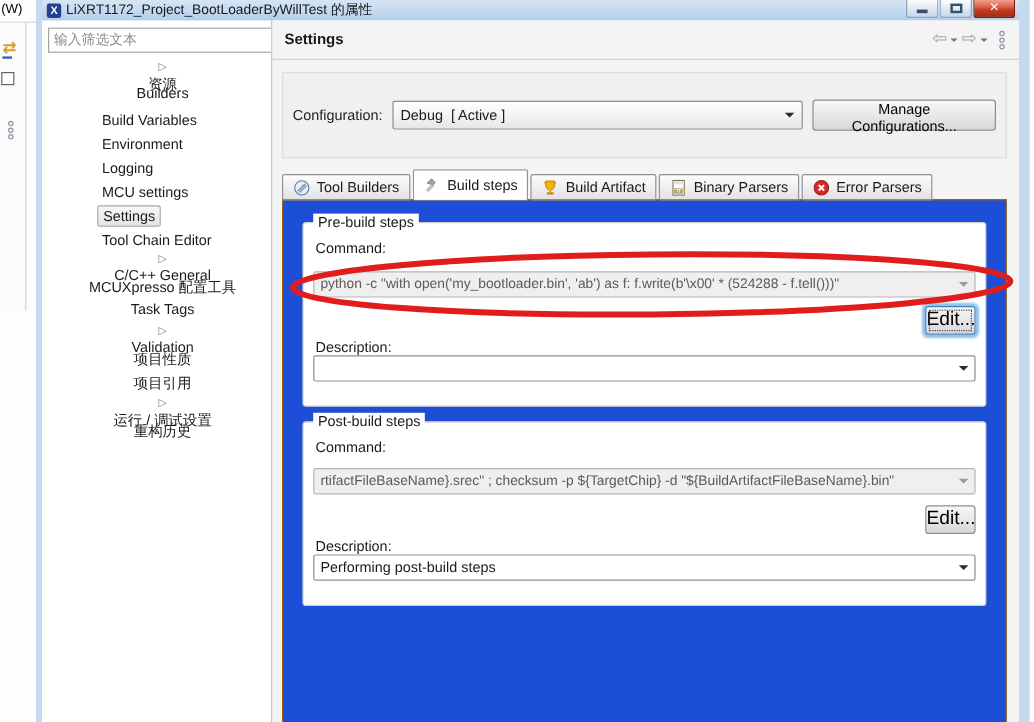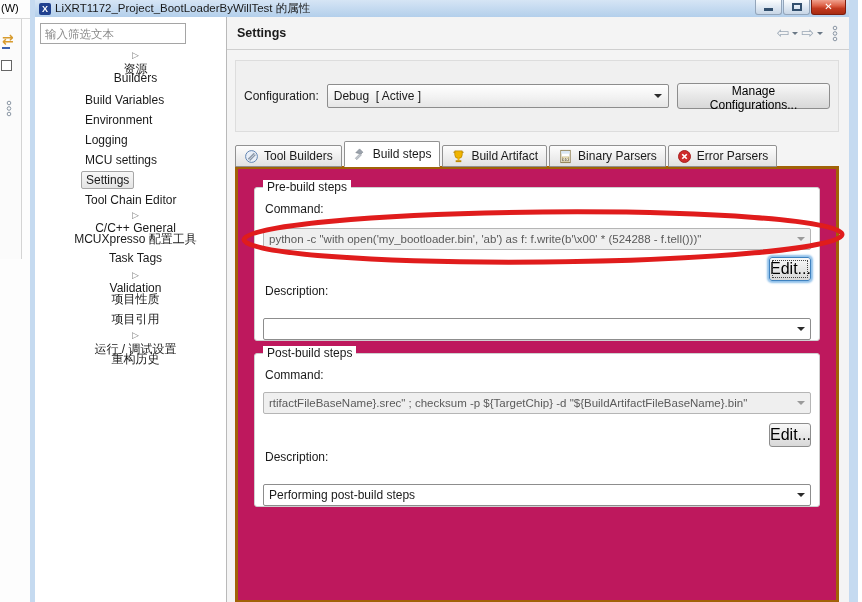--- a/index.html
+++ b/index.html
@@ -28,21 +28,21 @@
     background:linear-gradient(#fbfdfe,#dde7f2 55%,#c8d6e6); position:relative; cursor:default; }
   .win-btn.close { width:35px; background:linear-gradient(#f0a18e,#dd6248 40%,#c23a20 60%,#a82c12); border-color:#7d1d0e; }
   .glyph-min { position:absolute; left:8px; bottom:3px; width:9px; height:3px; background:#33506e; }
   .glyph-max { position:absolute; left:8px; top:3px; width:10px; height:8px; border:2px solid #33506e; }
   .win-btn.close::before { content:"\2715"; position:absolute; left:0; right:0; top:1px; text-align:center; color:#fff; font-size:10px; font-weight:bold; }
 
   .dialog-inner { display:flex; height:585px; }
 
   
   .sidebar { width:192px; flex:none; background:#fff; border-right:1px solid #b9b9b9; padding:6px 5px 0 5px; overflow:hidden; }
-  .filter-input { width:146px; height:21px; border:1px solid #a5a5a5; padding:2px 4px; font-size:11.5px; font-family:inherit; color:#333; }
+  .filter-input { width:212px; height:21px; border:1px solid #a5a5a5; padding:2px 4px; font-size:11.5px; font-family:inherit; color:#333; }
   .filter-input::placeholder { color:#8a8a8a; }
   .tree { margin-top:6px; }
   .tree-row { height:20px; display:flex; align-items:center; white-space:nowrap; cursor:default; }
   .tree-row.lvl0 { padding-left:10px;flex-direction:column; }
   .tree-row.lvl1 { padding-left:26px; }
   .twisty { width:15px; flex:none; text-align:center; font-size:9px; color:#7e7e7e; }
   .twisty.collapsed::before { content:"\25B7"; }
   .twisty.expanded::before { content:"\25E2"; color:#2b2b2b; font-size:8px; }
   .tree-label { padding:1px 4px; }
   .tree-label.selected { background:linear-gradient(#f7f7f7,#e4e4e4); border:1px solid #a6a6a6; border-radius:2px; }
@@ -66,31 +66,31 @@
     background:linear-gradient(#f8f8f8,#e6e6e6 55%,#d8d8d8); cursor:default; }
 
   
   .tabs { position:absolute; left:8px; top:124px; height:26px; display:flex; align-items:flex-end; z-index:2; }
   .tab { display:flex; align-items:center; gap:5px; padding:0 8px; height:22px; margin-right:2px;
     border:1px solid #919191; border-bottom:1px solid #919191; border-radius:2px 2px 0 0;
     background:linear-gradient(#fdfdfd,#e2e2e2); font-size:12px; cursor:default; white-space:nowrap; }
   .tab.active { height:26px; background:#fff; border-bottom:1px solid #fff; }
   .tab svg { flex:none; }
 
-  .tab-panel { position:absolute; left:8px; right:10px; top:149px; bottom:-1px; background:#be185d; border:3px solid #a16207; z-index:1; }
+  .tab-panel { position:absolute; left:8px; right:10px; top:149px; bottom:-1px; background:#1d4ed8; border:1px solid #a16207; z-index:1; }
 
   .group { position:absolute; left:16px; right:16px; border:1px solid #cfcfcf; border-radius:3px; background:#fff; }
   .group.pre { top:18px; height:154px; }
   .group.post { top:184px; height:154px; }
   .group-title { position:absolute; top:-8px; left:8px; background:#fff; padding:0 4px; }
   .field-label { position:absolute; left:10px; }
   .cmd-combo { position:absolute; left:8px; right:8px; top:40px; height:22px; border:1px solid #b5b5b5; border-radius:2px;
     background:#efefef; color:#5a5a5a; font-size:11.5px; display:flex; align-items:center; padding:0 20px 0 5px; white-space:pre; overflow:hidden; }
   .cmd-combo .arrow { position:absolute; right:5px; top:8px; width:0; height:0; border:4px solid transparent; border-top-color:#9a9a9a; }
-  .desc-combo { position:absolute; left:8px; right:8px; top:130px; height:22px; border:1px solid #8d8d8d; border-radius:2px;
+  .desc-combo { position:absolute; left:8px; right:8px; top:110px; height:22px; border:1px solid #8d8d8d; border-radius:2px;
     background:#fff; display:flex; align-items:center; padding:0 20px 0 5px; white-space:pre; overflow:hidden; }
   .desc-combo .arrow { position:absolute; right:5px; top:8px; width:0; height:0; border:4px solid transparent; border-top-color:#2b2b2b; }
   .edit-btn { position:absolute; right:8px; top:69px; width:42px; height:24px; font-size:16px; font-family:inherit;
     border:1px solid #8d8d8d; border-radius:3px; background:linear-gradient(#f8f8f8,#e6e6e6 55%,#d8d8d8); cursor:default; }
   .edit-btn.focused { border-color:#3f82bf; box-shadow:0 0 2px 2px #8fc0ea; outline:1px dotted #444; outline-offset:-4px; }
 
   .annotation-svg { position:absolute; left:238px; top:208px; z-index:50; pointer-events:none; }
 </style>
 </head>
 <body>

